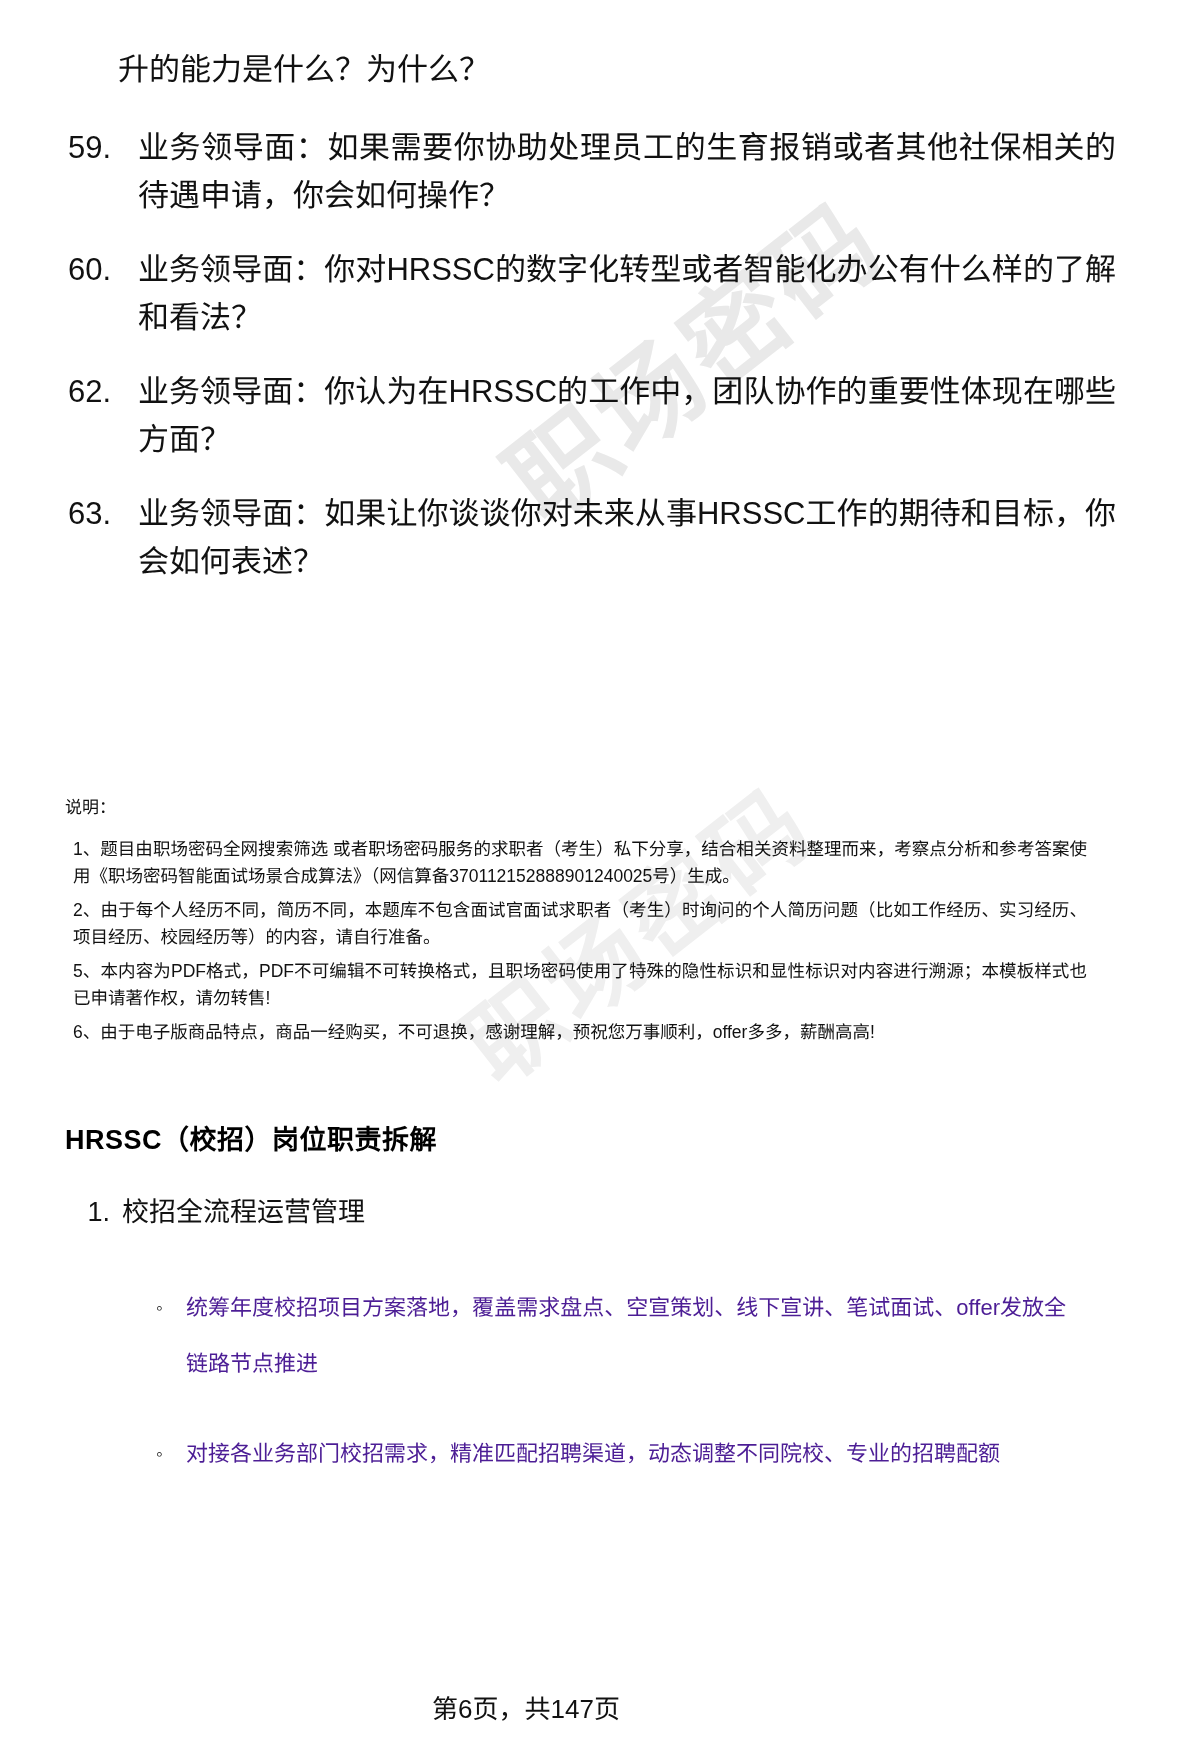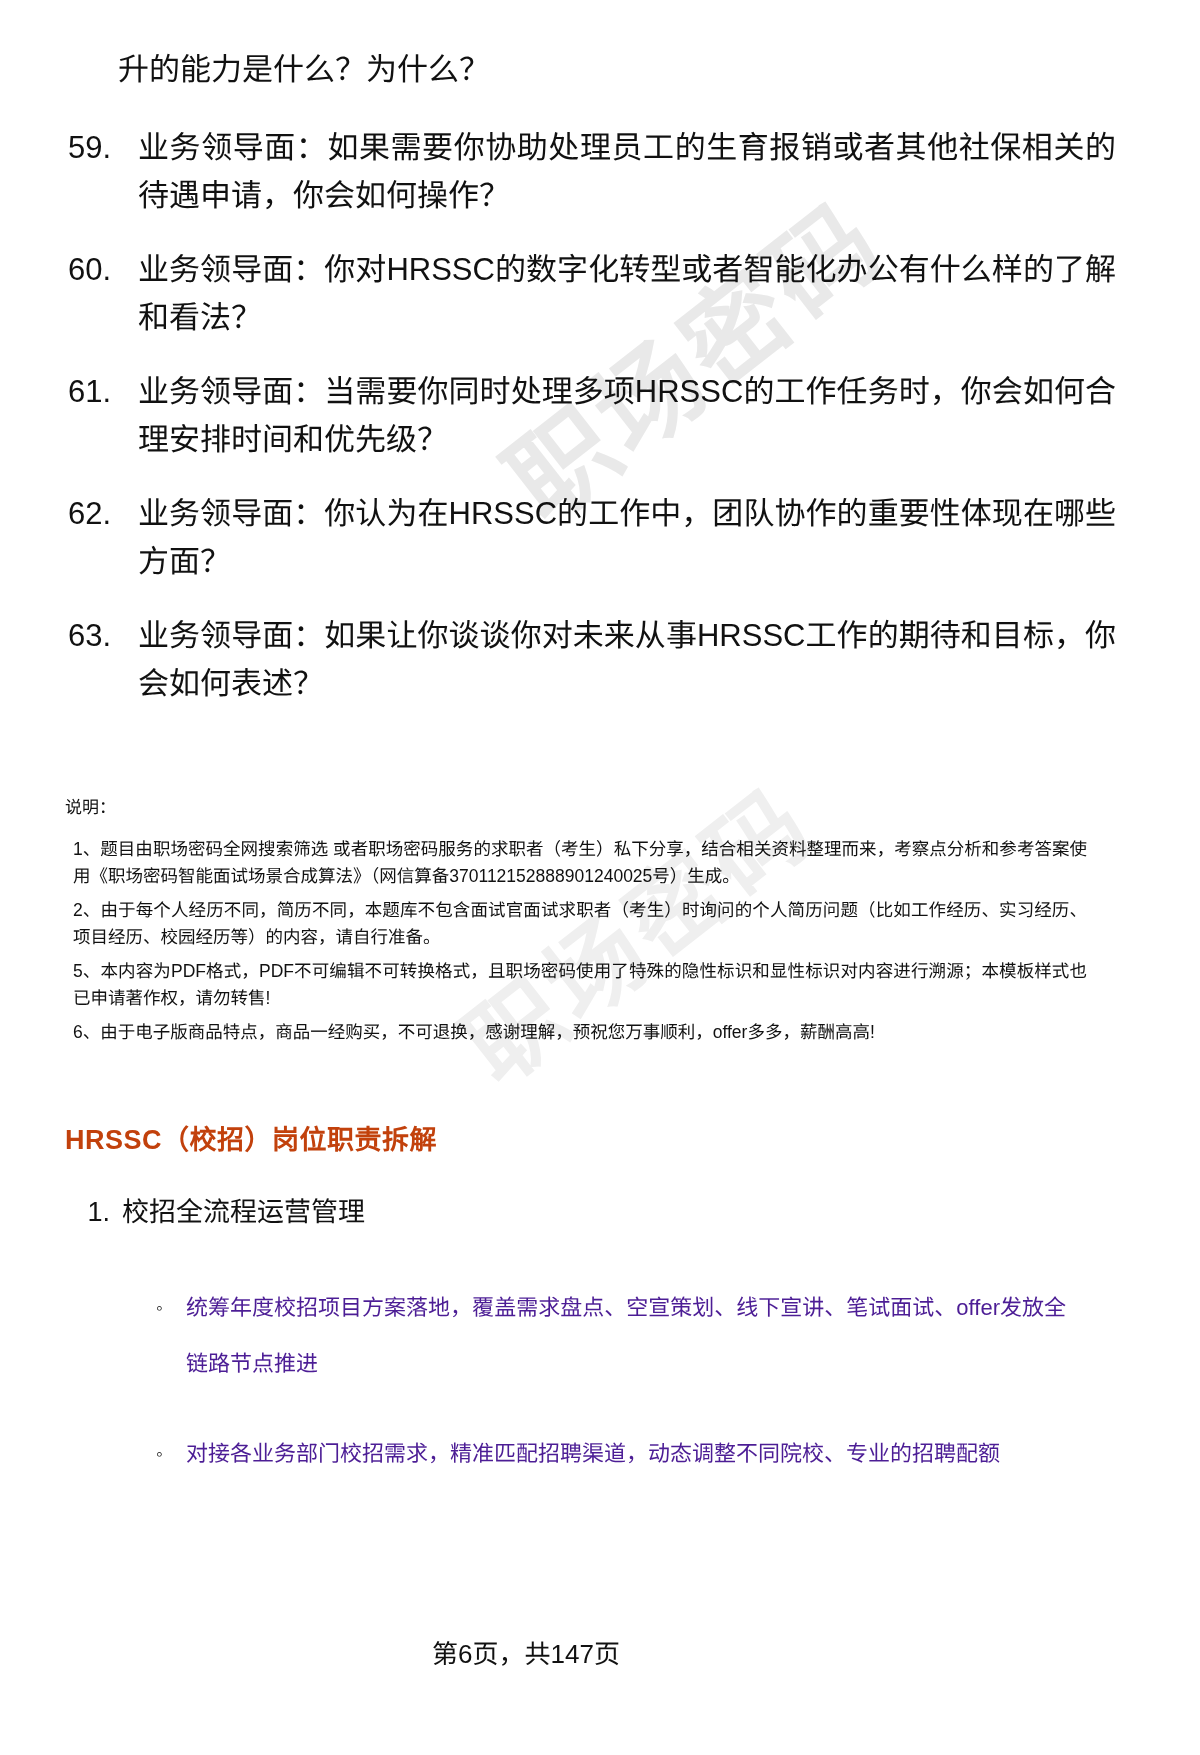--- a/index.html
+++ b/index.html
@@ -187,21 +187,21 @@
     color: #4c1d95;
     text-align: justify;
     text-justify: inter-ideograph;
     max-width: 880px;
   }
 
   
   .footer {
     position: absolute;
     left: 0;
-    top: 1635px;
+    top: 1690px;
     width: 1052px;
     text-align: center;
     font-size: 26px;
     line-height: 38px;
     color: #111;
   }
 </style>
 </head>
 <body>
 
@@ -221,24 +221,20 @@
       <div class="qitem">
         <div class="qnum">59.</div>
         <div class="qtext">业务领导面：如果需要你协助处理员工的生育报销或者其他社保相关的待遇申请，你会如何操作？</div>
       </div>
 
       <div class="qitem">
         <div class="qnum">60.</div>
         <div class="qtext">业务领导面：你对HRSSC的数字化转型或者智能化办公有什么样的了解和看法？</div>
       </div>
 
-      <div class="qitem">
-        <div class="qnum">61.</div>
-        <div class="qtext">业务领导面：当需要你同时处理多项HRSSC的工作任务时，你会如何合理安排时间和优先级？</div>
-      </div>
 
       <div class="qitem">
         <div class="qnum">62.</div>
         <div class="qtext">业务领导面：你认为在HRSSC的工作中，团队协作的重要性体现在哪些方面？</div>
       </div>
 
       <div class="qitem">
         <div class="qnum">63.</div>
         <div class="qtext">业务领导面：如果让你谈谈你对未来从事HRSSC工作的期待和目标，你会如何表述？</div>
       </div>
@@ -246,21 +242,21 @@
     </div>
 
     <div class="notes">
       <div class="notes-title">说明：</div>
       <p class="note-line">1、题目由职场密码全网搜索筛选 或者职场密码服务的求职者（考生）私下分享，结合相关资料整理而来，考察点分析和参考答案使用《职场密码智能面试场景合成算法》（网信算备370112152888901240025号）生成。</p>
       <p class="note-line">2、由于每个人经历不同，简历不同，本题库不包含面试官面试求职者（考生）时询问的个人简历问题（比如工作经历、实习经历、项目经历、校园经历等）的内容，请自行准备。</p>
       <p class="note-line">5、本内容为PDF格式，PDF不可编辑不可转换格式，且职场密码使用了特殊的隐性标识和显性标识对内容进行溯源；本模板样式也已申请著作权，请勿转售!</p>
       <p class="note-line">6、由于电子版商品特点，商品一经购买，不可退换，感谢理解，预祝您万事顺利，offer多多，薪酬高高!</p>
     </div>
 
-    <div class="red-heading" style="color: #c2410c;">HRSSC（校招）岗位职责拆解</div>
+    <div class="red-heading" style="color: #000000;">HRSSC（校招）岗位职责拆解</div>
 
     <div class="duty-list">
       <div class="duty-item">
         <div class="duty-num">1.</div>
         <div class="duty-title">校招全流程运营管理</div>
       </div>
 
       <div class="sub-list">
         <div class="sub-item">
           <div class="sub-bullet">◦</div>

